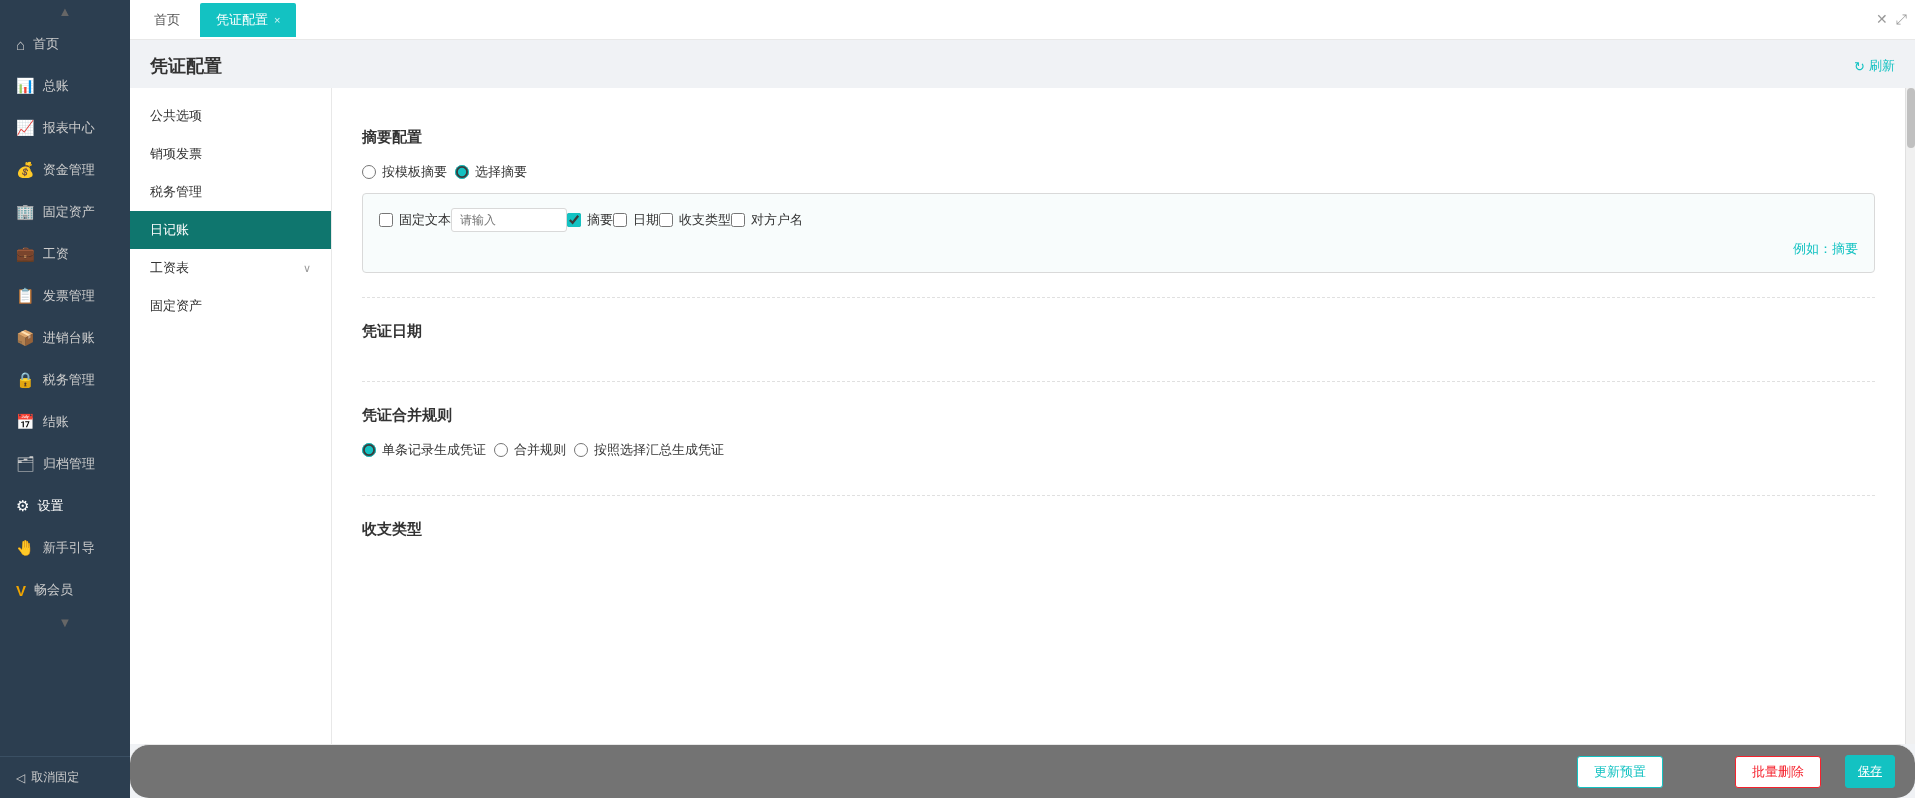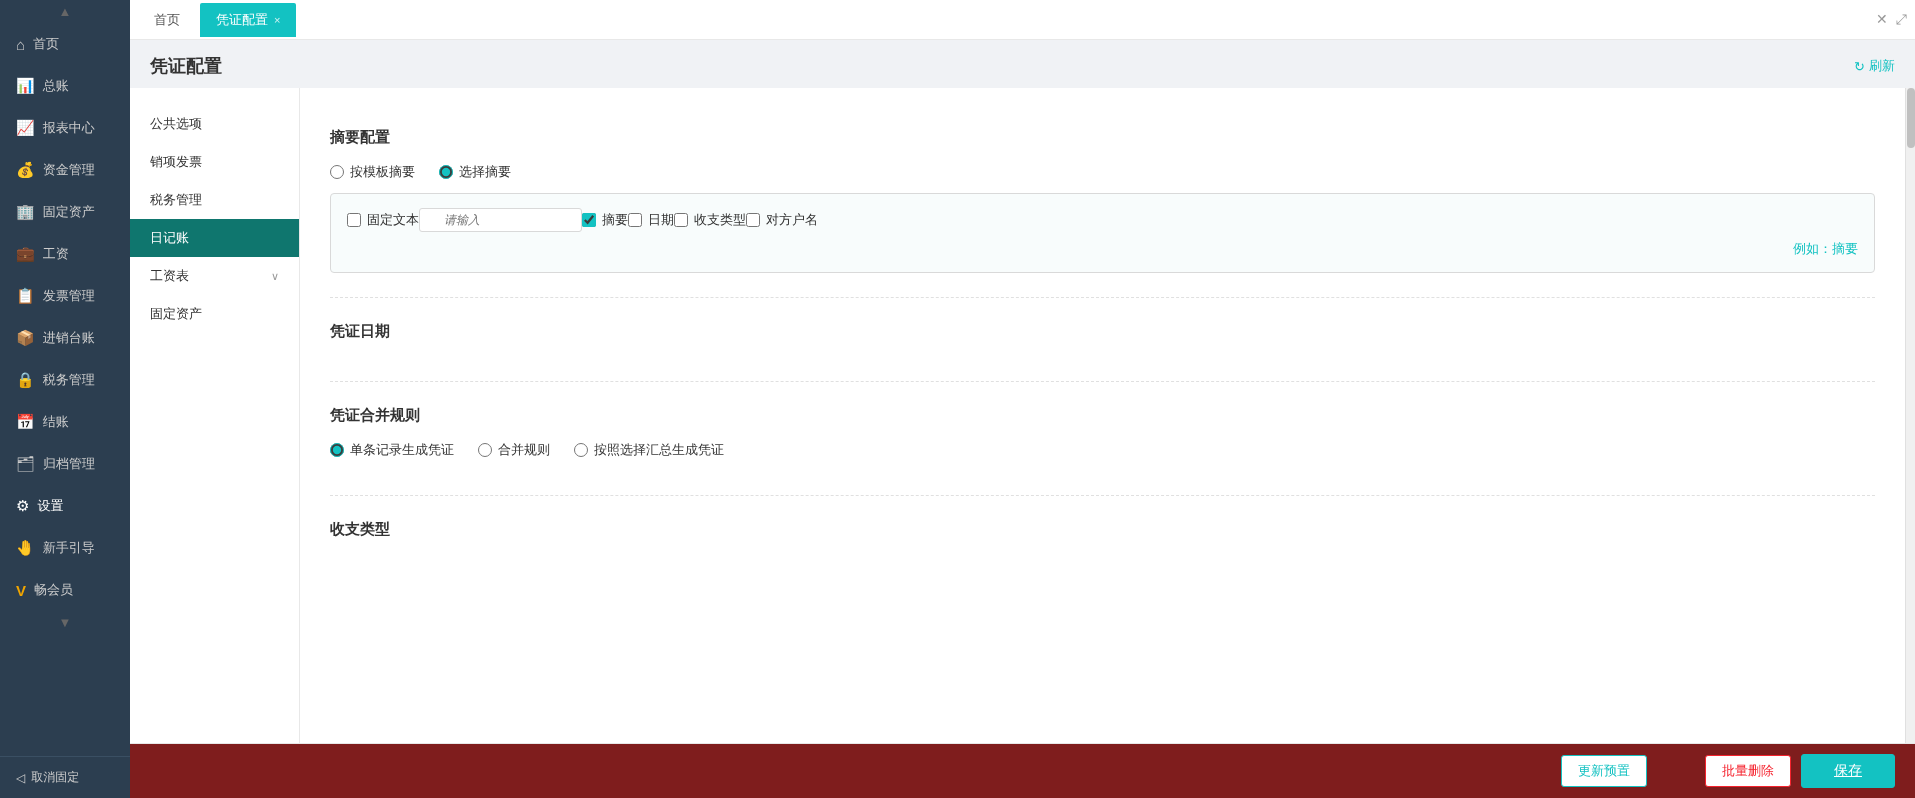--- a/index.html
+++ b/index.html
@@ -122,23 +122,23 @@
     .content-area {
       flex: 1;
       display: flex;
       background: #fff;
       overflow: hidden;
       margin: 0 0 0 0;
     }
 
     
     .left-nav {
-      width: 170px;
+      width: 202px;
       border-right: 1px solid #e8e8e8;
-      padding: 17px 0;
+      padding: 9px 0;
       flex-shrink: 0;
     }
     .left-nav-item {
       padding: 10px 20px;
       cursor: pointer;
       color: #333;
       font-size: 13px;
       display: flex;
       align-items: center;
       justify-content: space-between;
@@ -165,21 +165,21 @@
       font-size: 15px;
       font-weight: 600;
       color: #333;
       margin-bottom: 16px;
     }
 
     
     .options-row {
       display: flex;
       align-items: center;
-      gap: 24px;
+      gap: 8px;
       margin-bottom: 12px;
     }
     .radio-label, .checkbox-label {
       display: flex;
       align-items: center;
       gap: 6px;
       cursor: pointer;
       color: #333;
       font-size: 13px;
     }
@@ -198,43 +198,43 @@
       margin-top: 8px;
     }
     .abstract-row {
       display: flex;
       align-items: center;
       flex-wrap: wrap;
     }
     .abstract-input {
       border: 1px solid #d9d9d9;
       border-radius: 3px;
-      padding: 4px 24px;
+      padding: 4px 8px;
       font-size: 12px;
       color: #999;
-      width: 163px;
+      width: 116px;
       outline: none;
-      font-style: italic;
     }
     .example-text {
       color: #13c2c2;
       font-size: 13px;
       margin-top: 8px;
       text-align: right;
     }
 
     
     .bottom-bar {
       display: flex;
       align-items: center;
       justify-content: flex-end;
       padding: 10px 20px;
-      background: #7f1d1d;
+      background: #737373;
       border-top: 1px solid #e8e8e8;
-      gap: 10px;
+      gap: 24px;
+      border-radius: 19px;
     }
     .btn {
       padding: 6px 16px;
       border-radius: 3px;
       cursor: pointer;
       font-size: 13px;
       border: 1px solid transparent;
     }
     .btn-outline-primary {
       border-color: #13c2c2;
@@ -244,22 +244,22 @@
     .btn-outline-danger {
       border-color: #f5222d;
       color: #f5222d;
       background: #fff;
       margin-left: 48px;
     }
     .btn-primary {
       background: #13c2c2;
       color: #fff;
       border-color: #13c2c2;
-      padding: 7px 32px;
-      font-size: 14px;
+      padding: 7px 12px;
+      font-size: 12px;
       text-decoration: underline;
     }
 
     
     .right-scrollbar {
       width: 10px;
       background: #f0f0f0;
       border-left: 1px solid #e0e0e0;
       display: flex;
       flex-direction: column;

